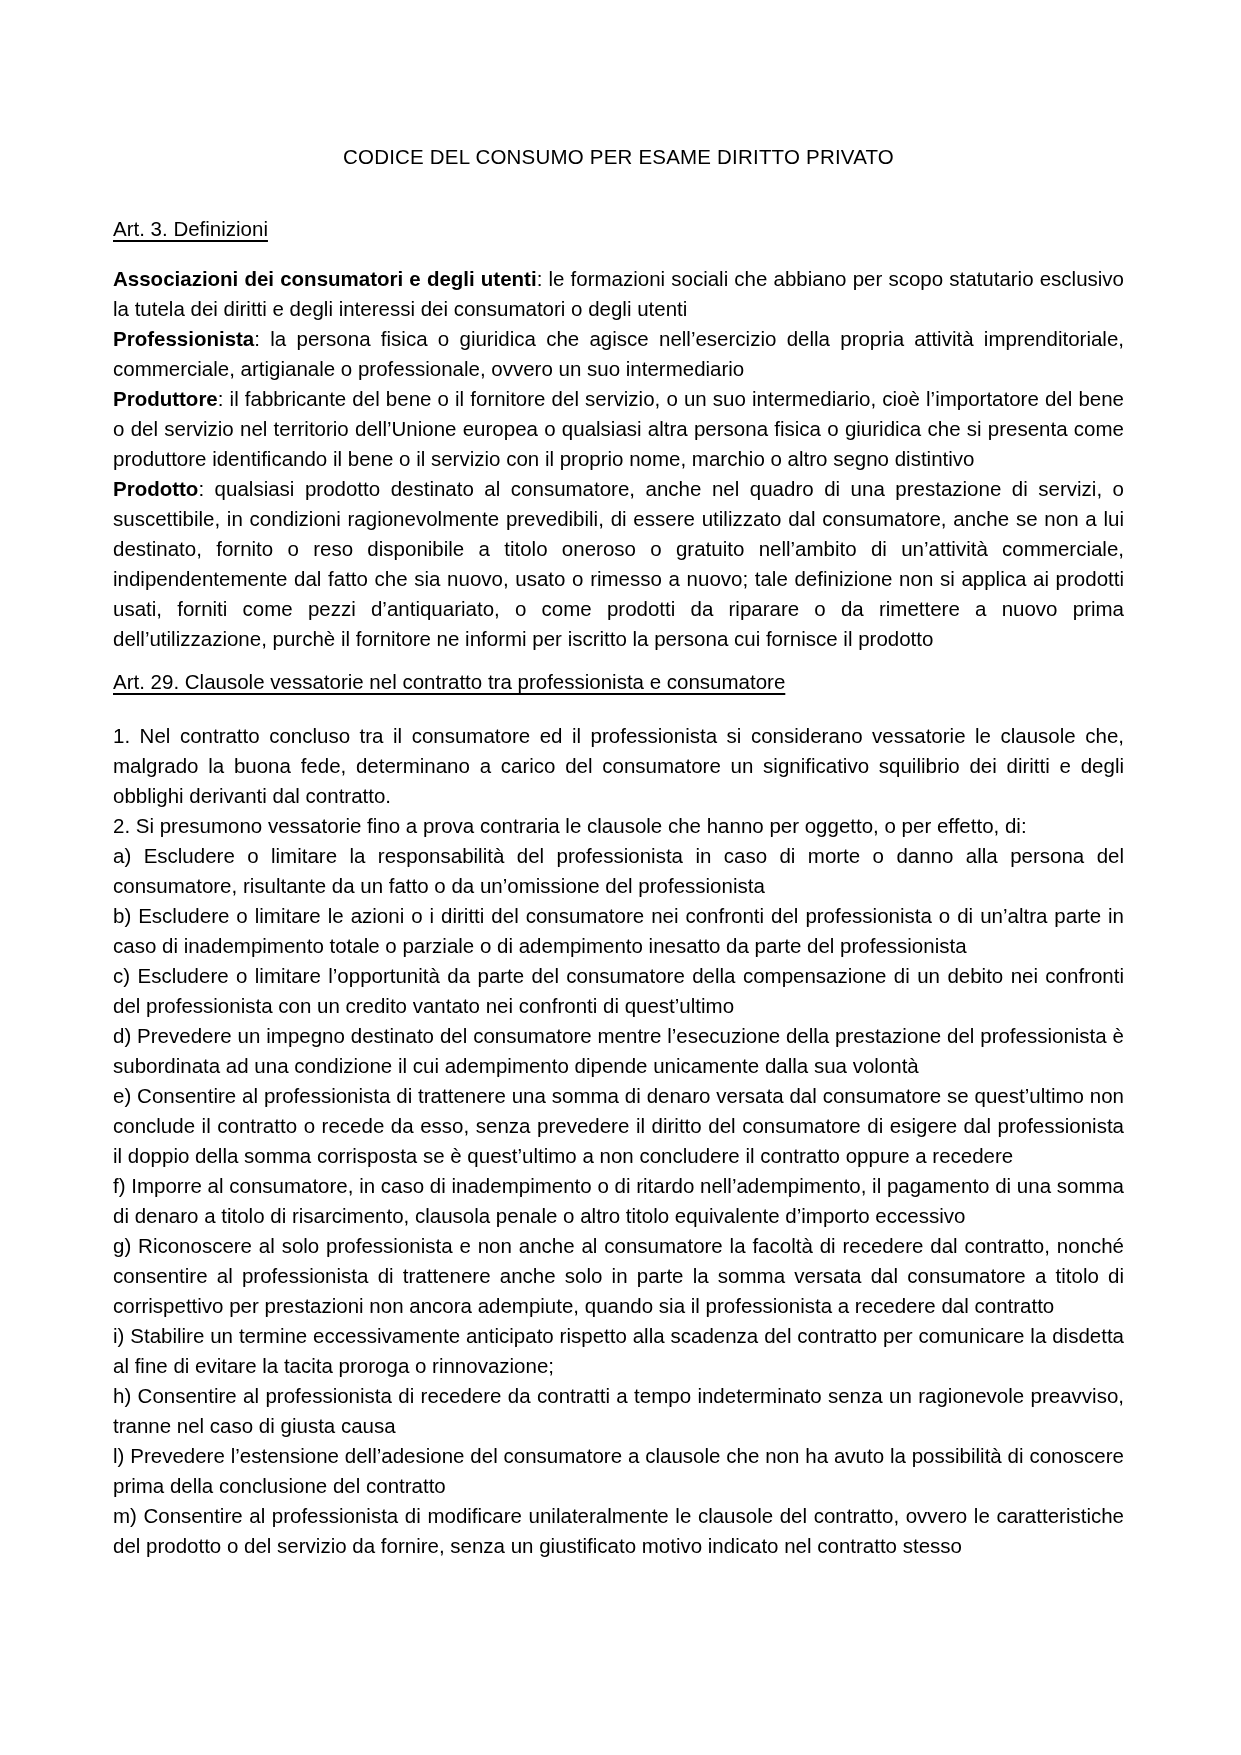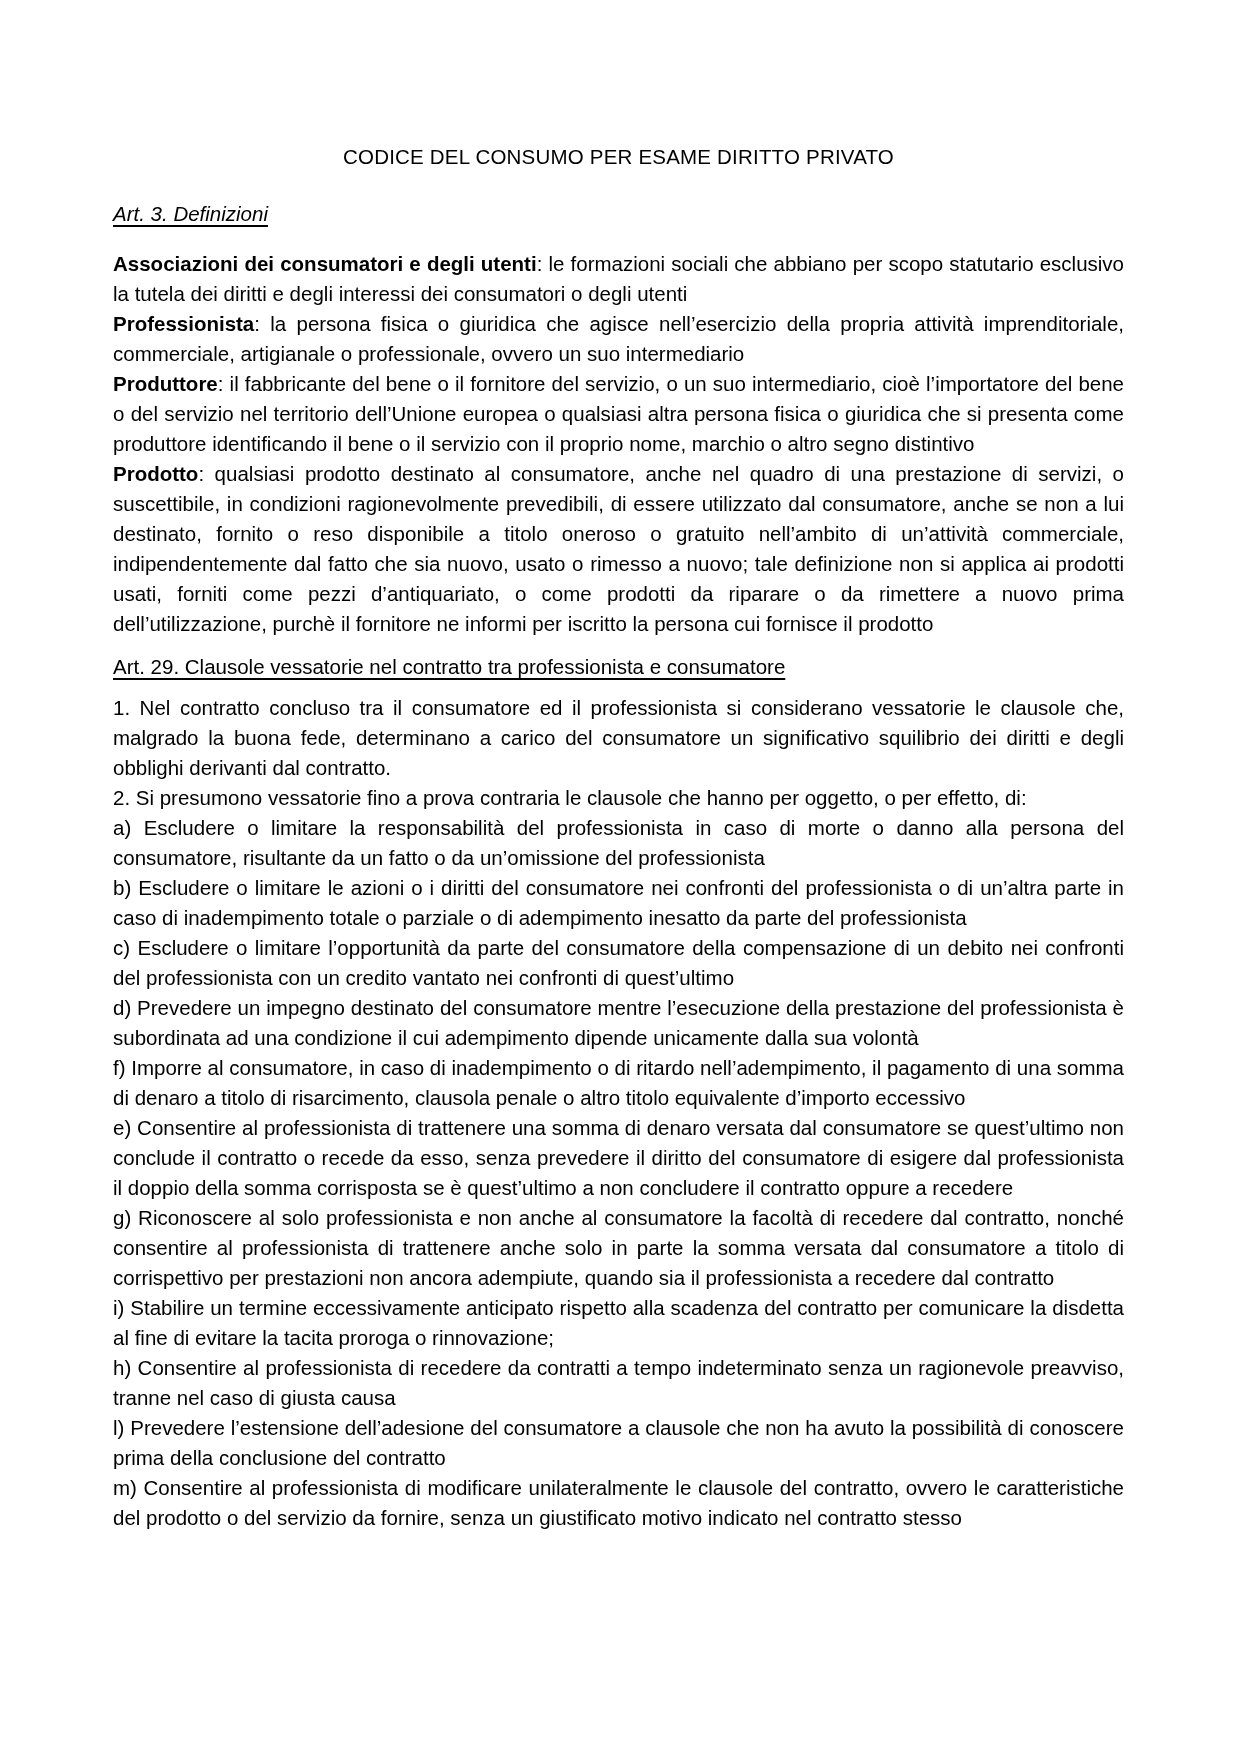--- a/index.html
+++ b/index.html
@@ -27,24 +27,24 @@
     white-space: nowrap;
   }
   .section-heading {
     font-size: 20.5px;
     font-weight: 400;
     line-height: 30px;
     text-decoration: underline;
     text-decoration-thickness: 1.5px;
     text-underline-offset: 4px;
   }
-  .heading-art3   { margin-top: 27px; font-style: italic; }
+  .heading-art3   { margin-top: 42px; }
   .heading-art33  { margin-top: 13px; }
   .paragraph-group { margin-top: 20px; }
-  .clauses-group   { margin-top: 11px; }
+  .clauses-group   { margin-top: 24px; }
   .para {
     font-size: 20.5px;
     font-weight: 400;
     line-height: 30px;
     text-align: justify;
     hyphens: none;
   }
   .term { font-weight: 700; }
 </style>
 </head>
@@ -72,22 +72,22 @@
   <section>
     <h2 class="section-heading heading-art33">Art. 29. Clausole vessatorie nel contratto tra professionista e consumatore</h2>
 
     <div class="paragraph-group clauses-group">
       <p class="para">1. Nel contratto concluso tra il consumatore ed il professionista si considerano vessatorie le clausole che, malgrado la buona fede, determinano a carico del consumatore un significativo squilibrio dei diritti e degli obblighi derivanti dal contratto.</p>
       <p class="para">2. Si presumono vessatorie fino a prova contraria le clausole che hanno per oggetto, o per effetto, di:</p>
       <p class="para">a) Escludere o limitare la responsabilità del professionista in caso di morte o danno alla persona del consumatore, risultante da un fatto o da un’omissione del professionista</p>
       <p class="para">b) Escludere o limitare le azioni o i diritti del consumatore nei confronti del professionista o di un’altra parte in caso di inadempimento totale o parziale o di adempimento inesatto da parte del professionista</p>
       <p class="para">c) Escludere o limitare l’opportunità da parte del consumatore della compensazione di un debito nei confronti del professionista con un credito vantato nei confronti di quest’ultimo</p>
       <p class="para">d) Prevedere un impegno destinato del consumatore mentre l’esecuzione della prestazione del professionista è subordinata ad una condizione il cui adempimento dipende unicamente dalla sua volontà</p>
+      <p class="para">e) Consentire al professionista di trattenere una somma di denaro versata dal consumatore se quest’ultimo non conclude il contratto o recede da esso, senza prevedere il diritto del consumatore di esigere dal professionista il doppio della somma corrisposta se è quest’ultimo a non concludere il contratto oppure a recedere</p>
       <p class="para">f) Imporre al consumatore, in caso di inadempimento o di ritardo nell’adempimento, il pagamento di una somma di denaro a titolo di risarcimento, clausola penale o altro titolo equivalente d’importo eccessivo</p>
-      <p class="para">e) Consentire al professionista di trattenere una somma di denaro versata dal consumatore se quest’ultimo non conclude il contratto o recede da esso, senza prevedere il diritto del consumatore di esigere dal professionista il doppio della somma corrisposta se è quest’ultimo a non concludere il contratto oppure a recedere</p>
       <p class="para">g) Riconoscere al solo professionista e non anche al consumatore la facoltà di recedere dal contratto, nonché consentire al professionista di trattenere anche solo in parte la somma versata dal consumatore a titolo di corrispettivo per prestazioni non ancora adempiute, quando sia il professionista a recedere dal contratto</p>
       <p class="para">i) Stabilire un termine eccessivamente anticipato rispetto alla scadenza del contratto per comunicare la disdetta al fine di evitare la tacita proroga o rinnovazione;</p>
       <p class="para">h) Consentire al professionista di recedere da contratti a tempo indeterminato senza un ragionevole preavviso, tranne nel caso di giusta causa</p>
       <p class="para">l) Prevedere l’estensione dell’adesione del consumatore a clausole che non ha avuto la possibilità di conoscere prima della conclusione del contratto</p>
       <p class="para">m) Consentire al professionista di modificare unilateralmente le clausole del contratto, ovvero le caratteristiche del prodotto o del servizio da fornire, senza un giustificato motivo indicato nel contratto stesso</p>
     </div>
   </section>
 
 </main>
 

